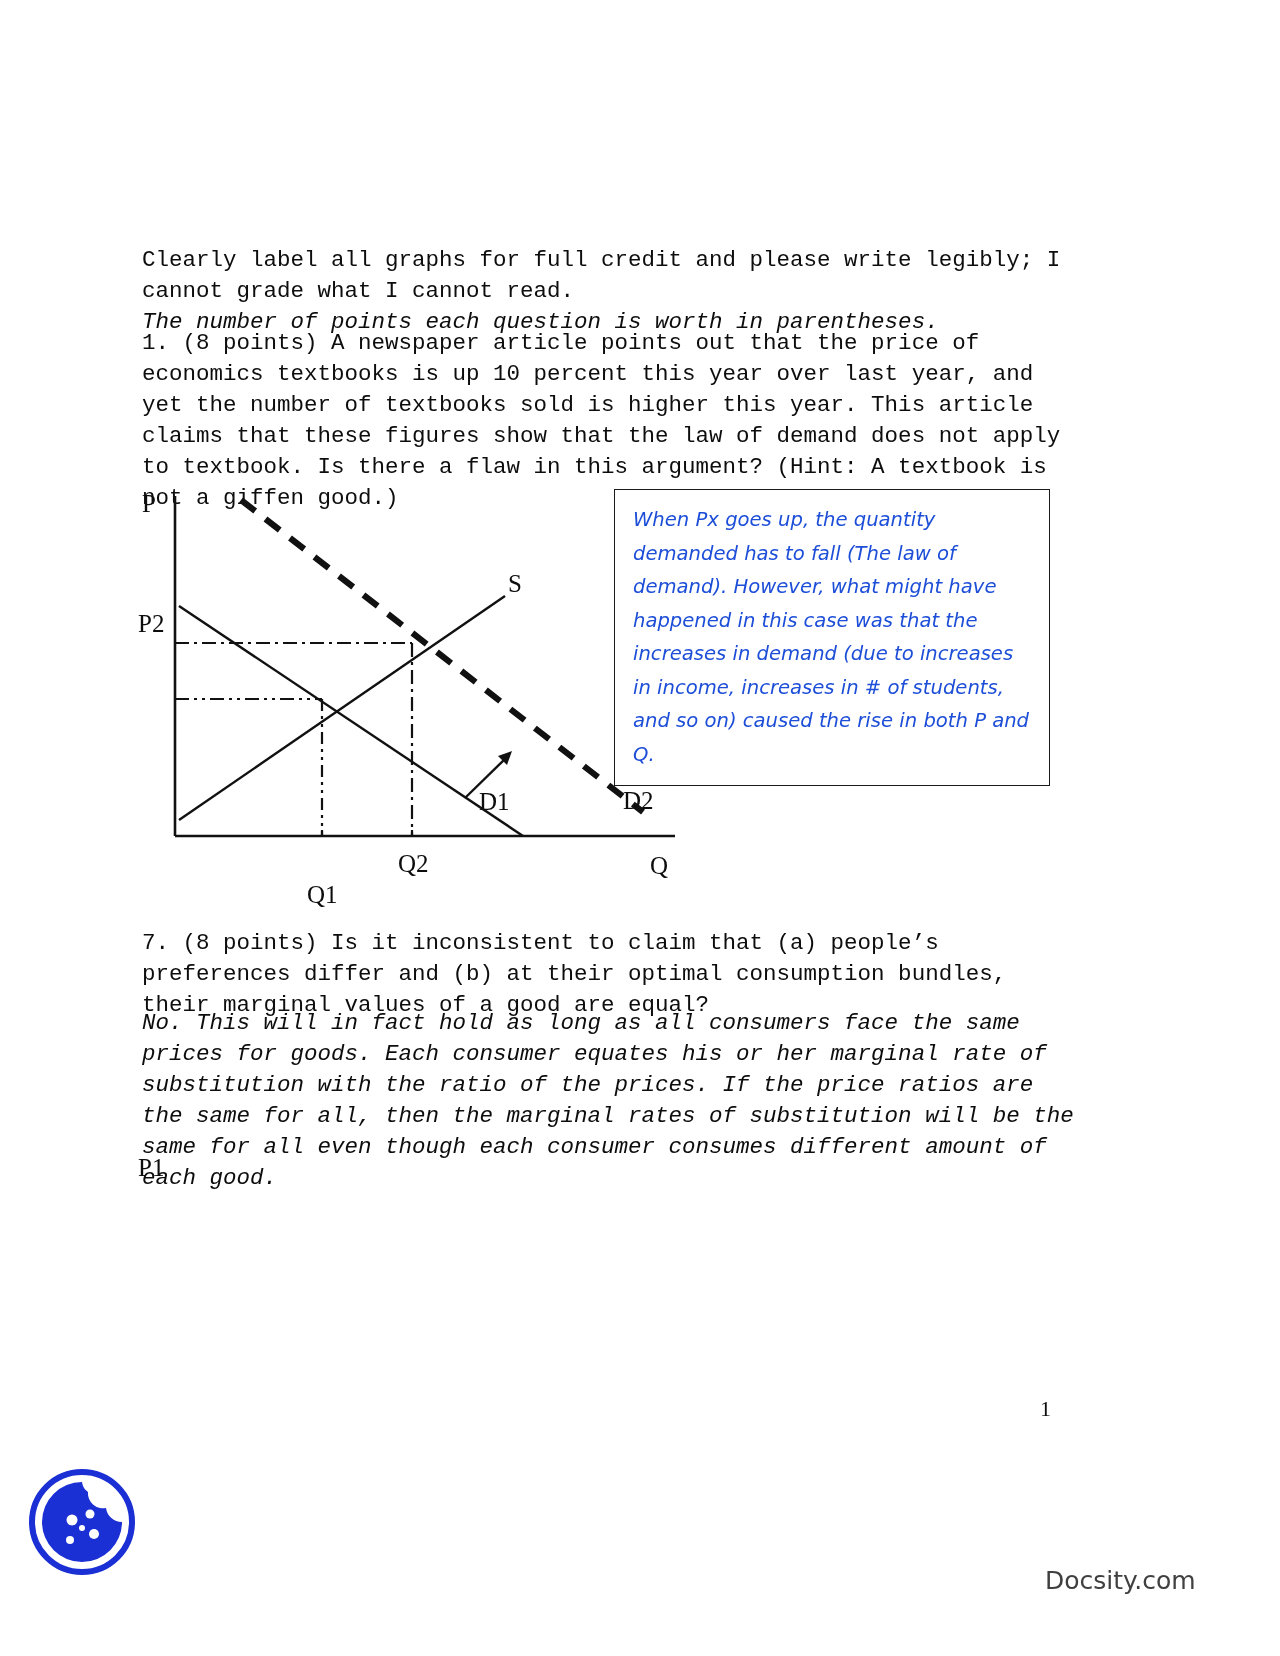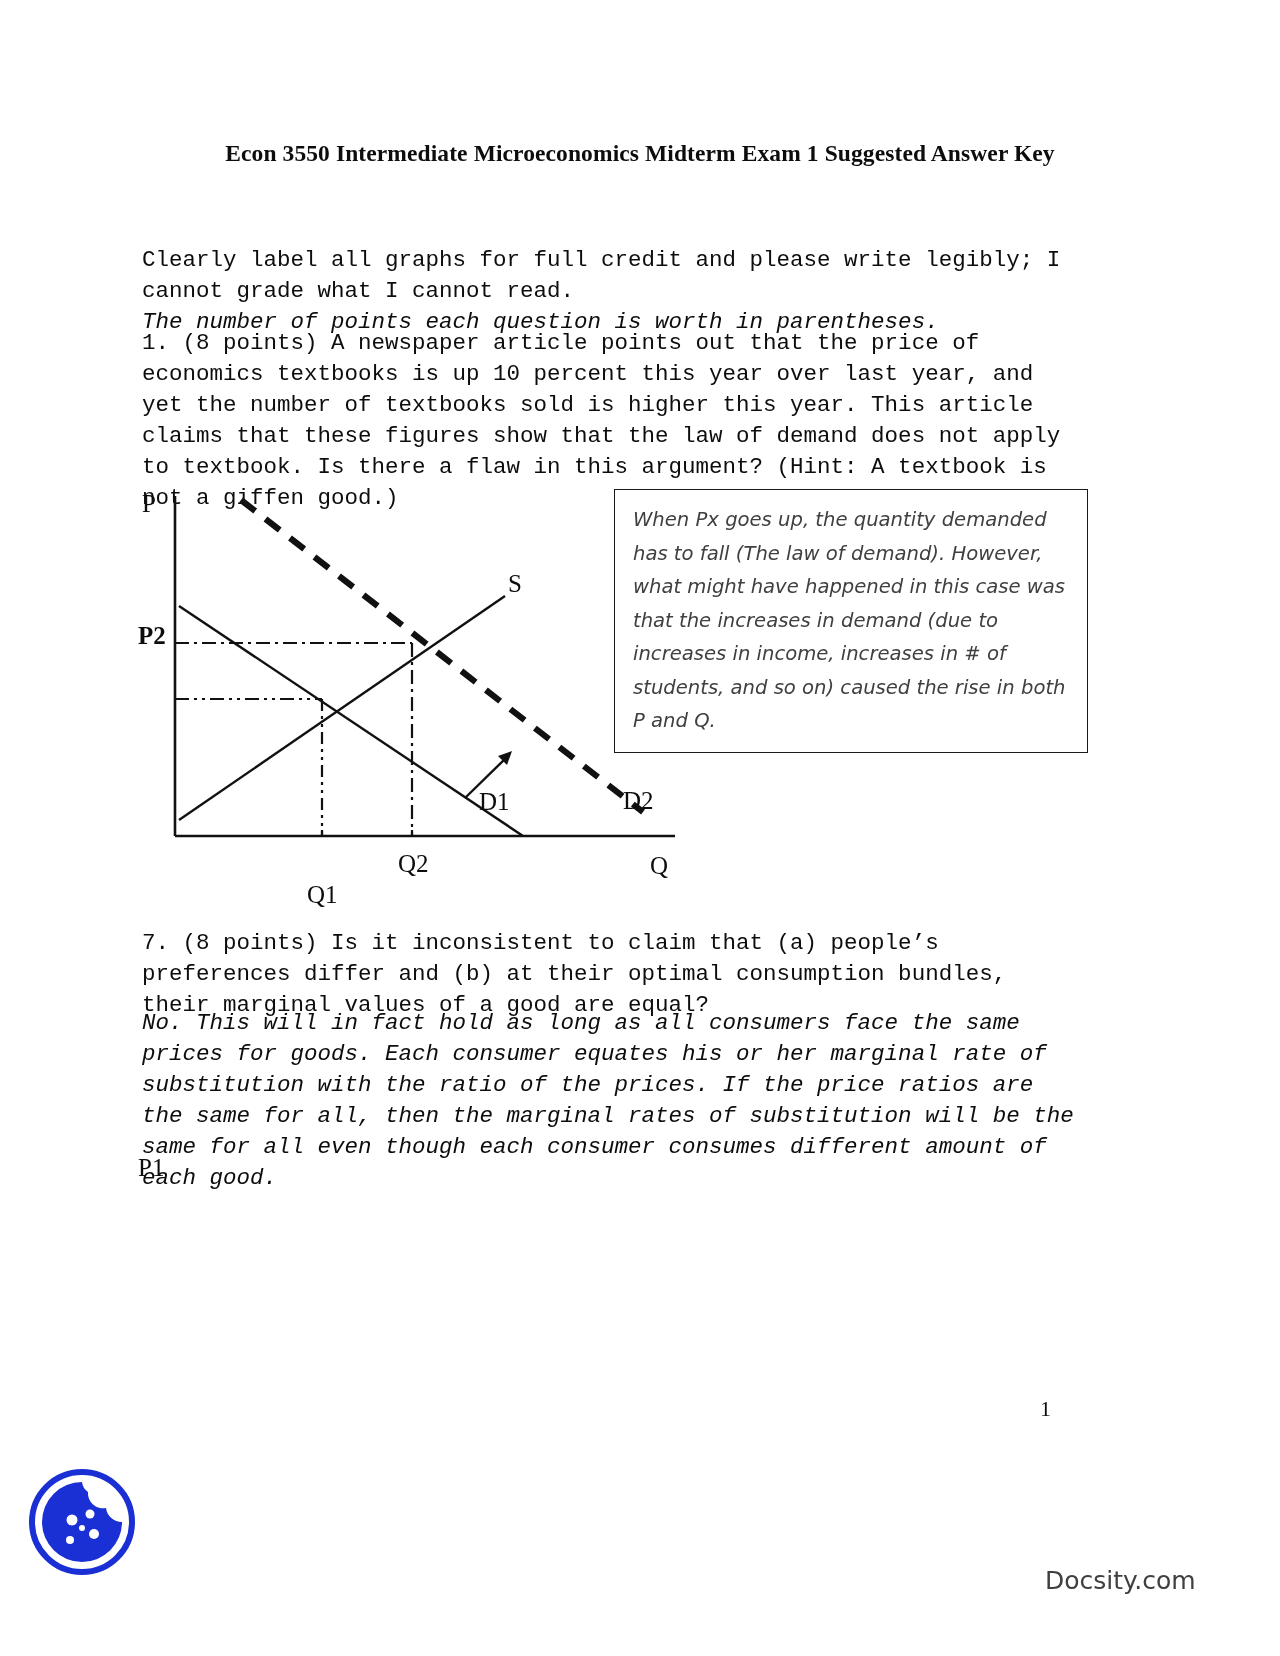--- a/index.html
+++ b/index.html
@@ -42,49 +42,49 @@
   #intro-para      { left: 142px; top: 245px;  width: 935px; }
   #q1-para         { left: 142px; top: 328px;  width: 935px; }
   #q2-para         { left: 142px; top: 928px;  width: 935px; }
   #q2-answer-para  { left: 142px; top: 1008px; width: 935px; }
 
   
   .answer-box {
     position: absolute;
     left: 614px;
     top: 489px;
-    width: 474px;
+    width: 436px;
     box-sizing: border-box;
     border: 1.6px solid #1a1a1a;
     padding: 13px 16px 14px 18px;
     font-family: "DejaVu Sans", "Liberation Sans", sans-serif;
     font-style: italic;
     font-size: 19.6px;
     line-height: 33.5px;
-    color: #404040;
+    color: #1d4ed8;
   }
 
   
   .diagram {
     position: absolute;
     left: 135px;
     top: 480px;
     width: 560px;
     height: 420px;
   }
   .diagram svg { display: block; }
   .axis-label {
     position: absolute;
     font-family: "Liberation Serif", "DejaVu Serif", serif;
     font-size: 25px;
     color: #0d0d0d;
     white-space: nowrap;
   }
   #lbl-P   { left: 7px;   top: 10px; }
-  #lbl-P2  { left: 3px;   top: 142px; font-weight: bold; }
+  #lbl-P2  { left: 3px;   top: 130px; }
   #lbl-P1  { left: 3px;   top: 674px; }
   #lbl-S   { left: 373px; top: 90px; }
   #lbl-D1  { left: 344px; top: 308px; }
   #lbl-D2  { left: 488px; top: 307px; }
   #lbl-Q1  { left: 172px; top: 370px; margin-top: 31px; }
   #lbl-Q2  { left: 263px; top: 370px; }
   #lbl-Q   { left: 515px; top: 372px; }
 
   
   .page-number {
@@ -110,21 +110,20 @@
     font-size: 25px;
     color: #404040;
     white-space: nowrap;
   }
 </style>
 </head>
 <body>
 
 <div class="page">
 
-  <div class="doc-title">Econ 3550 Intermediate Microeconomics Midterm Exam 1 Suggested Answer Key</div>
 
   <div class="para" id="intro-para">
     <span>Clearly label all graphs for full credit and please write legibly; I cannot grade what I cannot read.</span>
     <br>
     <em>The number of points each question is worth in parentheses.</em>
   </div>
 
   <div class="para" id="q1-para">1. (8 points) A newspaper article points out that the price of economics textbooks is up 10 percent this year over last year, and yet the number of textbooks sold is higher this year. This article claims that these figures show that the law of demand does not apply to textbook. Is there a flaw in this argument? (Hint: A textbook is not a giffen good.)</div>
 
   <div class="diagram">

